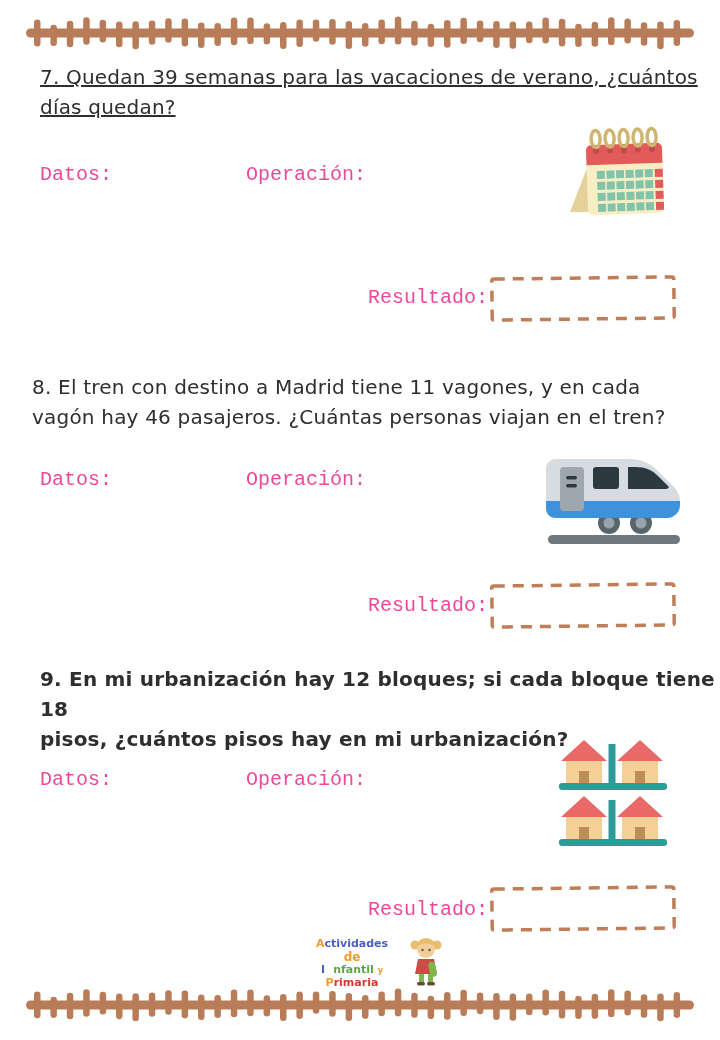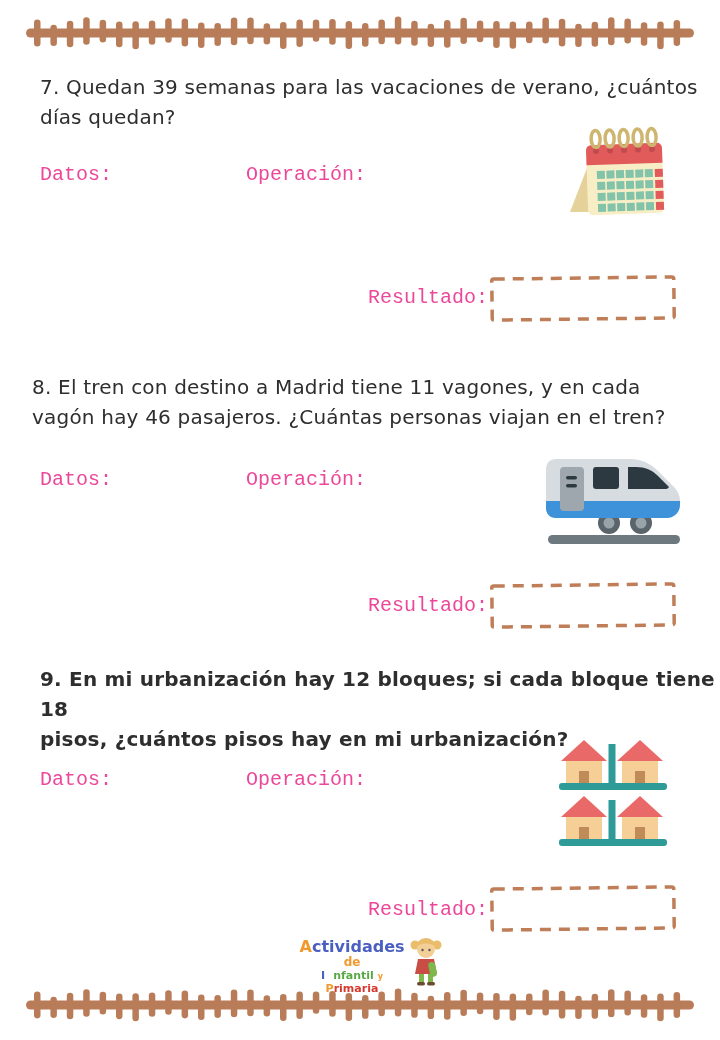--- a/index.html
+++ b/index.html
@@ -12,21 +12,21 @@
     position:absolute; width:676px; font-size:20px; line-height:30px;
     white-space:pre-line; color:#2e2e2e; letter-spacing:0.2px;
   }
   .label { position:absolute; font-size:20px; color:#ec4899;font-family:Liberation Mono, monospace; }
   .illustration { position:absolute; }
   .result-box { position:absolute; transform:rotate(-0.7deg); }
   .stitch-border { position:absolute; }
   .logo { position:absolute; left:296px; top:936px; width:160px; }
   .logo-text { position:absolute; left:0; top:2px; width:112px; text-align:center;
                font-weight:bold; line-height:1.15; }
-  .logo-l1 { font-size:16px; }
+  .logo-l1 { font-size:11px; }
   .logo-l2 { font-size:12px; }
   .logo-l3 { font-size:11px; }
   .lg-blue   { color:#4a5fc1; }
   .lg-orange { color:#f09a2e; }
   .lg-green  { color:#58a846;padding-left:8px; }
   .lg-red    { color:#d63a2f;margin-top:6px; }
   .logo-mascot { position:absolute; left:112px; top:0; }
 </style>
 </head>
 <body>
@@ -71,21 +71,21 @@
       <rect x="553.1999999999999" y="9.643084303394687" width="6.5" height="23.422424001300644" rx="3.25" fill="#b97c58"></rect>
       <rect x="569.5999999999999" y="7.765111136757644" width="6.5" height="25.057119787417605" rx="3.25" fill="#b97c58"></rect>
       <rect x="586" y="3.1623814106103034" width="6.5" height="27.998733875046078" rx="3.25" fill="#b97c58"></rect>
       <rect x="602.4" y="4.554429977635239" width="6.5" height="24.8372428674441" rx="3.25" fill="#b97c58"></rect>
       <rect x="618.8" y="8.194483692884424" width="6.5" height="23.67043859603962" rx="3.25" fill="#b97c58"></rect>
       <rect x="635.1999999999999" y="7.512987638090156" width="6.5" height="27.849417798089984" rx="3.25" fill="#b97c58"></rect>
       <rect x="651.5999999999999" y="5.914942804359549" width="6.5" height="26.055499986305843" rx="3.25" fill="#b97c58"></rect>
     </svg>
 
   <div>
-    <p class="ptext" style="left:40px; top:72px;">7. Quedan 39 semanas para las vacaciones de verano, ¿cuántos
+    <p class="ptext" style="left:40px; top:62px;text-decoration:underline;">7. Quedan 39 semanas para las vacaciones de verano, ¿cuántos
 días quedan?</p>
 
     <span class="label" style="left:40px; top:163px;">Datos:</span>
     <span class="label" style="left:246px; top:163px;">Operación:</span>
 
     <svg class="illustration" style="left:561px; top:118px;" width="108" height="108" viewBox="0 0 108 108">
       <polygon points="33,32 9,94 47,94" fill="#e4d29a"></polygon>
       <g transform="rotate(-2 64 60)">
         <rect x="26" y="26" width="76" height="70" rx="5" fill="#f8eec5"></rect>
         <path d="M31,26 h66 a5,5 0 0 1 5,5 v15 h-76 v-15 a5,5 0 0 1 5,-5 z" fill="#e15b5b"></path>

